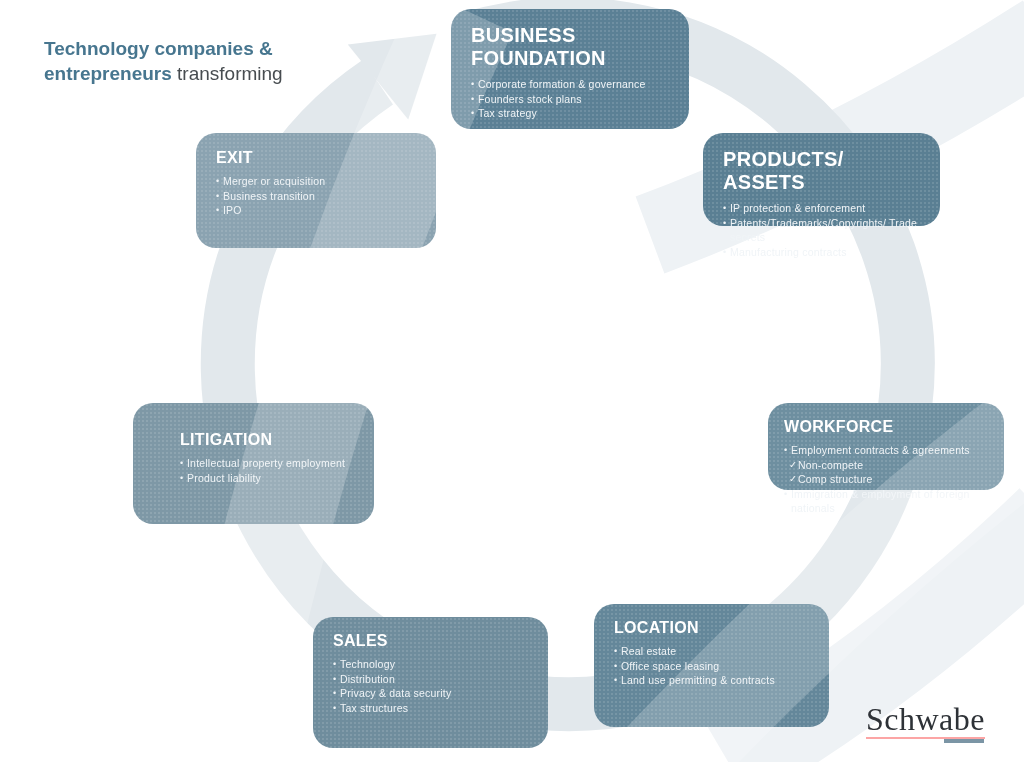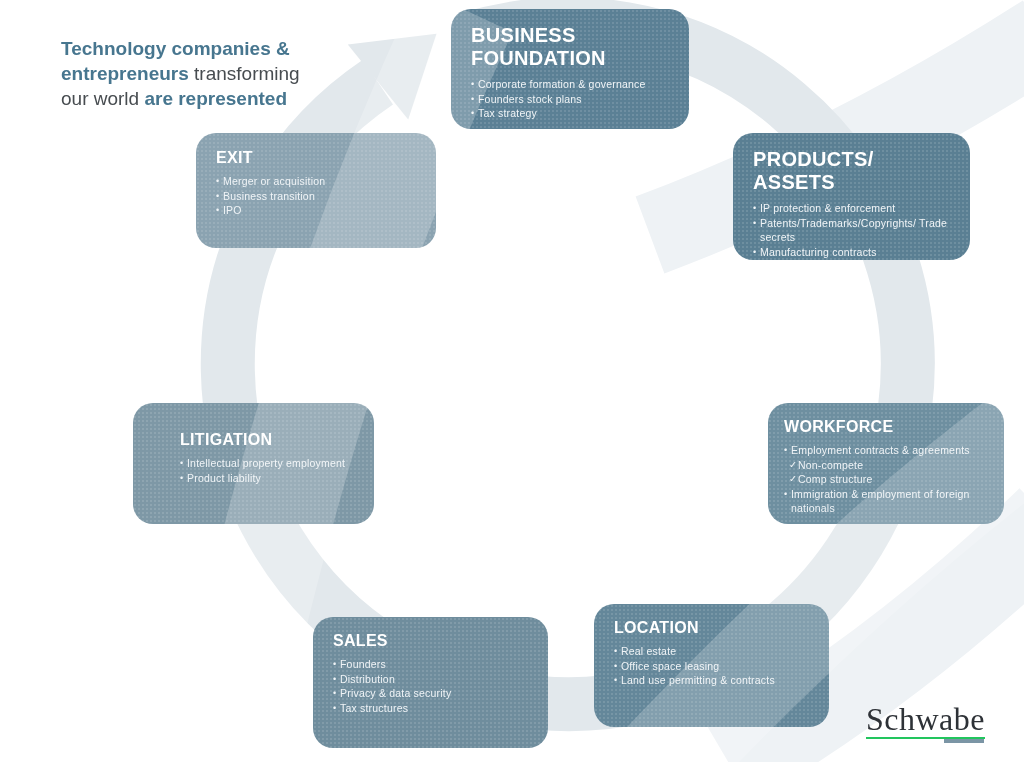--- a/index.html
+++ b/index.html
@@ -6,21 +6,21 @@
   body{
     width:1024px;height:762px;position:relative;overflow:hidden;
     background:#ffffff;font-family:"Liberation Sans",sans-serif;
     -webkit-font-smoothing:antialiased;
   }
   
   .ring-layer{position:absolute;left:0;top:0;width:1024px;height:762px;z-index:1;}
   .overlay-layer{position:absolute;left:0;top:0;width:1024px;height:762px;z-index:3;pointer-events:none;}
   
   .headline{
-    position:absolute;left:61px;top:36px;width:290px;z-index:4;
+    position:absolute;left:44px;top:36px;width:290px;z-index:4;
     font-size:19px;line-height:25px;color:#474c50;
   }
   .headline b{color:#47768f;font-weight:700;}
   
   .node{
     position:absolute;z-index:2;border-radius:20px;color:#ffffff;
     padding:15px 16px 10px 20px;box-sizing:border-box;
     background-image:radial-gradient(rgba(255,255,255,0.12) 0.8px, transparent 0.9px);
     background-size:4px 4px;
   }
@@ -30,51 +30,50 @@
   .node.big h3{font-size:20px;}
   .node ul{list-style:none;margin:0;padding:0;}
   .node li{
     display:flex;align-items:flex-start;
     font-size:10.5px;line-height:14.5px;color:#f0f4f7;letter-spacing:0.2px;
   }
   .node li .mk{flex:0 0 7px;font-size:9px;line-height:14.5px;text-align:left;}
   .node li.sub{margin-left:5px;}
   .node li.sub .mk{flex:0 0 9px;font-size:9.5px;}
   #box-business-foundation{left:451px;top:9px;  width:238px;height:120px;}
-  #box-products-assets   {left:733px;top:133px;width:237px;height:127px;}
-  #box-workforce         {left:768px;top:403px;width:236px;height:121px;padding-left:16px;}
+  #box-products-assets   {left:703px;top:133px;width:237px;height:93px;}
+  #box-workforce         {left:768px;top:403px;width:236px;height:87px;padding-left:16px;}
   #box-location          {left:594px;top:604px;width:235px;height:123px;}
   #box-sales             {left:313px;top:617px;width:235px;height:131px;}
   #box-litigation        {left:133px;top:403px;width:241px;height:121px;padding-top:28px;}
   #box-exit              {left:196px;top:133px;width:240px;height:115px;padding-top:16px;}
   
   .logo{
     position:absolute;left:866px;top:702px;z-index:4;
     font-family:"Liberation Serif",serif;font-size:32px;color:#2e3237;
     letter-spacing:0.5px;line-height:34px;
-    border-bottom:2px solid #22c55e;padding-bottom:1px;
+    border-bottom:2px solid #fca5a5;padding-bottom:1px;
   }
   .logo .thick{
     position:absolute;right:1px;bottom:-6px;width:40px;height:4px;background:#7b95a5;
   }
 </style>
 </head>
 <body>
 
 <svg class="ring-layer" viewBox="0 0 1024 762" aria-hidden="true">
   <path d="M 650 235 Q 850 160 1045 35" stroke="#eef2f5" stroke-width="82" fill="none"></path>
   <path d="M 730 765 Q 900 665 1050 520" stroke="#eef2f5" stroke-width="88" fill="none"></path>
   <path d="M 468.7 38.9 A 340 340 0 1 1 377.9 82.1" stroke="#e2e8ec" stroke-width="54" fill="none"></path>
   <polygon points="436.5,33.8 347.8,44.6 408.2,119.4" fill="#e2e8ec"></polygon>
 </svg>
 
 <div class="headline">
   <div><b>Technology companies &amp;</b></div>
   <div><b>entrepreneurs</b><span> transforming</span></div>
-  <div><span>our world </span><b>are represented</b></div>
 </div>
 
 <div class="node big" id="box-business-foundation" style="background-color: rgb(91, 128, 149);">
   <h3>BUSINESS FOUNDATION</h3>
   <ul>
     <li>
         <span class="mk">•</span>
         <span>Corporate formation &amp; governance</span>
       </li>
     <li>
@@ -144,21 +143,21 @@
         <span>Land use permitting &amp; contracts</span>
       </li>
   </ul>
 </div>
 
 <div class="node" id="box-sales" style="background-color: rgb(111, 141, 157);">
   <h3>SALES</h3>
   <ul>
     <li>
         <span class="mk">•</span>
-        <span>Founders</span>
+        <span>Technology</span>
       </li>
     <li>
         <span class="mk">•</span>
         <span>Distribution</span>
       </li>
     <li>
         <span class="mk">•</span>
         <span>Privacy &amp; data security</span>
       </li>
     <li>

